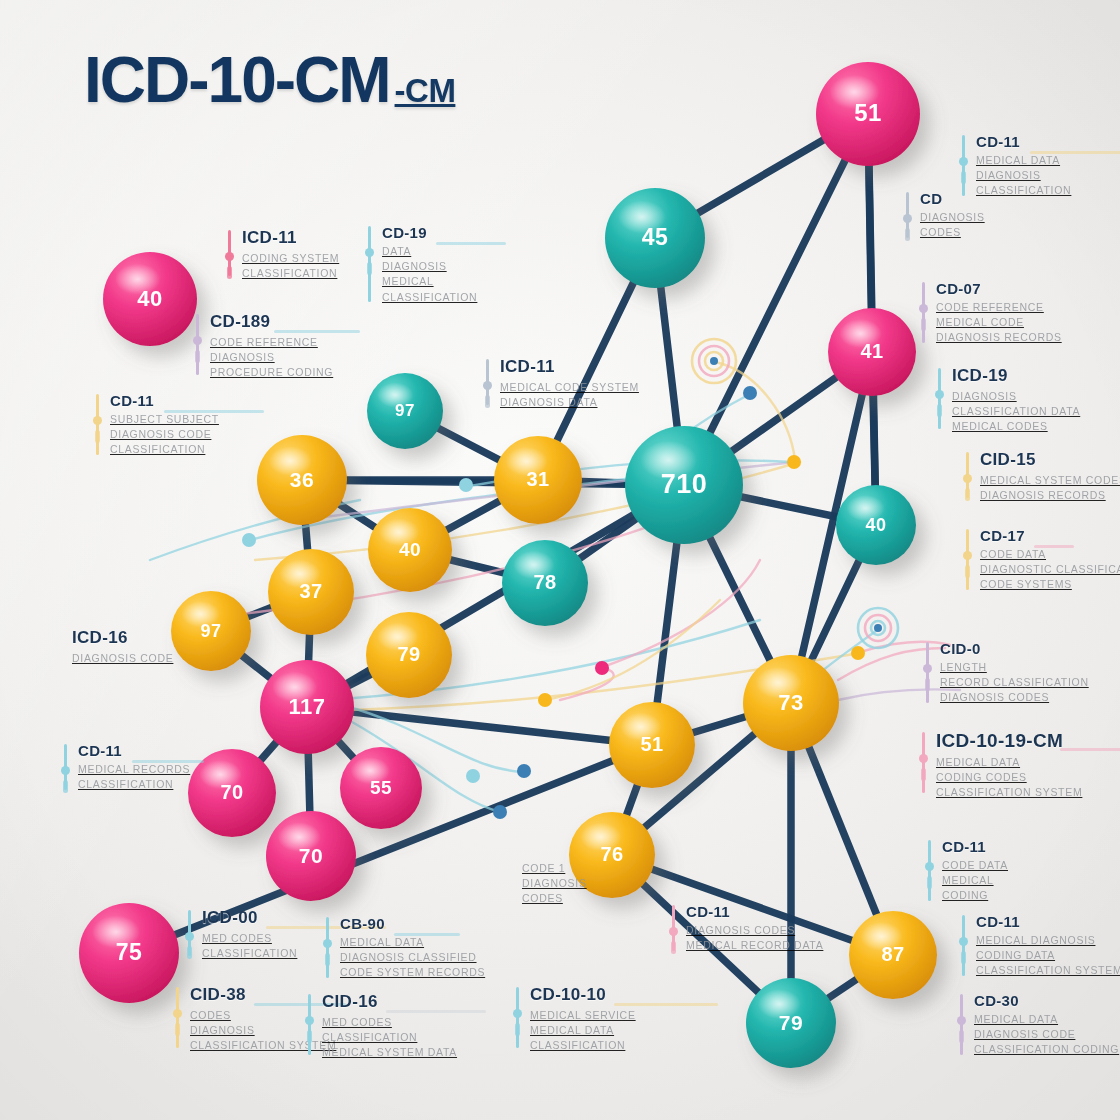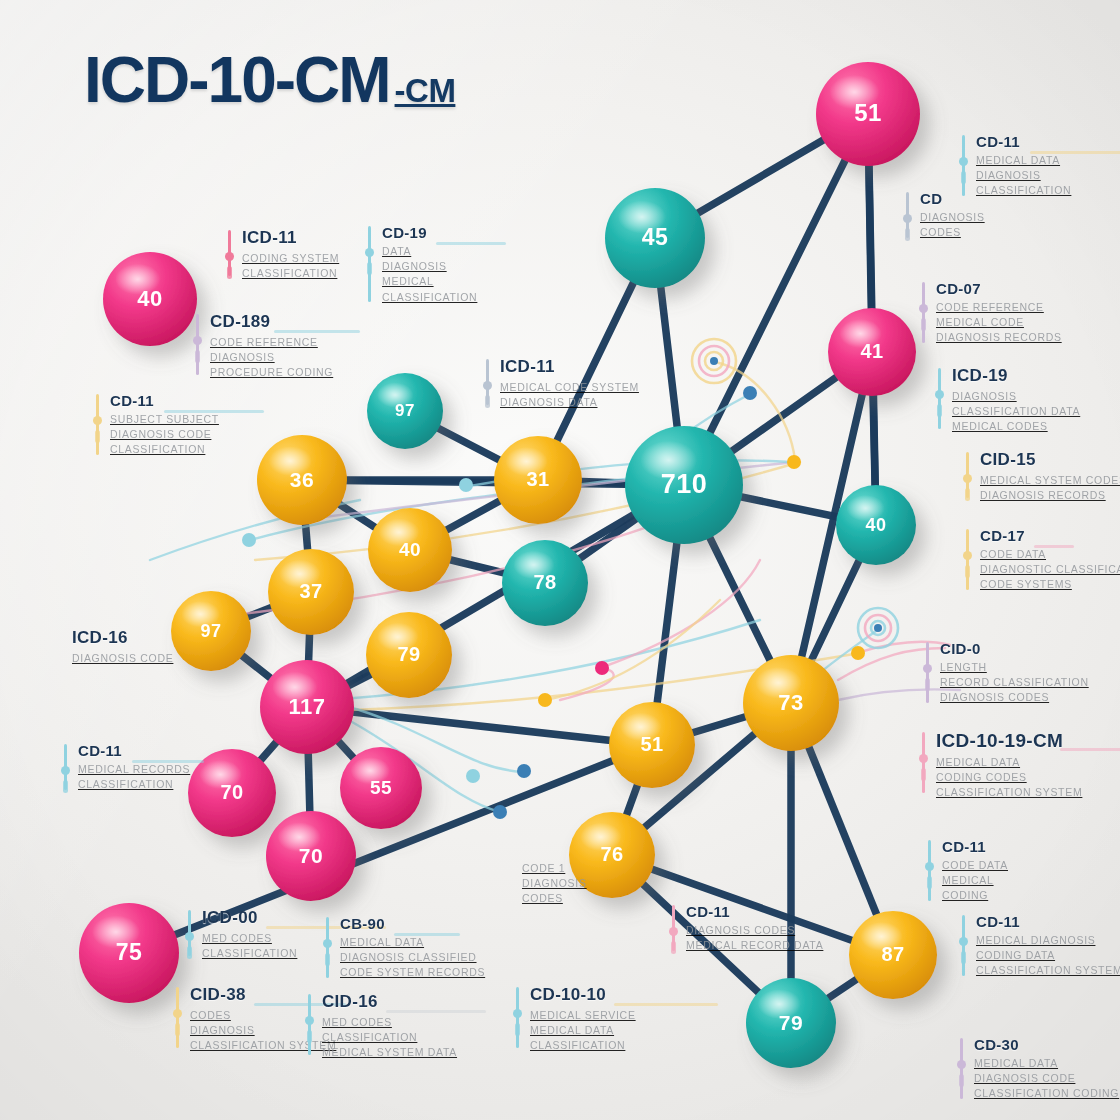--- a/index.html
+++ b/index.html
@@ -555,21 +555,21 @@
         <div class="bar" style="background: rgb(143, 210, 224); height: 61px;"></div>
         <div class="head sm">CD-11</div>
         <div class="dot" style="background: rgb(143, 210, 224); top: 24px;"></div>
         <div class="tick" style="background: rgb(143, 210, 224); top: 38px; height: 13px;"></div>
         <div class="lines">
           <div class="ln">MEDICAL DIAGNOSIS</div>
           <div class="ln">CODING DATA</div>
           <div class="ln">CLASSIFICATION SYSTEM</div>
         </div>
       </div>
-      <div class="anno" style="left: 960px; top: 1036px;">
+      <div class="anno" style="left: 960px; top: 992px;">
         <div class="bar" style="background: rgb(203, 184, 216); height: 61px;"></div>
         <div class="head sm">CD-30</div>
         <div class="dot" style="background: rgb(203, 184, 216); top: 24px;"></div>
         <div class="tick" style="background: rgb(203, 184, 216); top: 38px; height: 13px;"></div>
         <div class="lines">
           <div class="ln">MEDICAL DATA</div>
           <div class="ln">DIAGNOSIS CODE</div>
           <div class="ln">CLASSIFICATION CODING</div>
         </div>
       </div>

